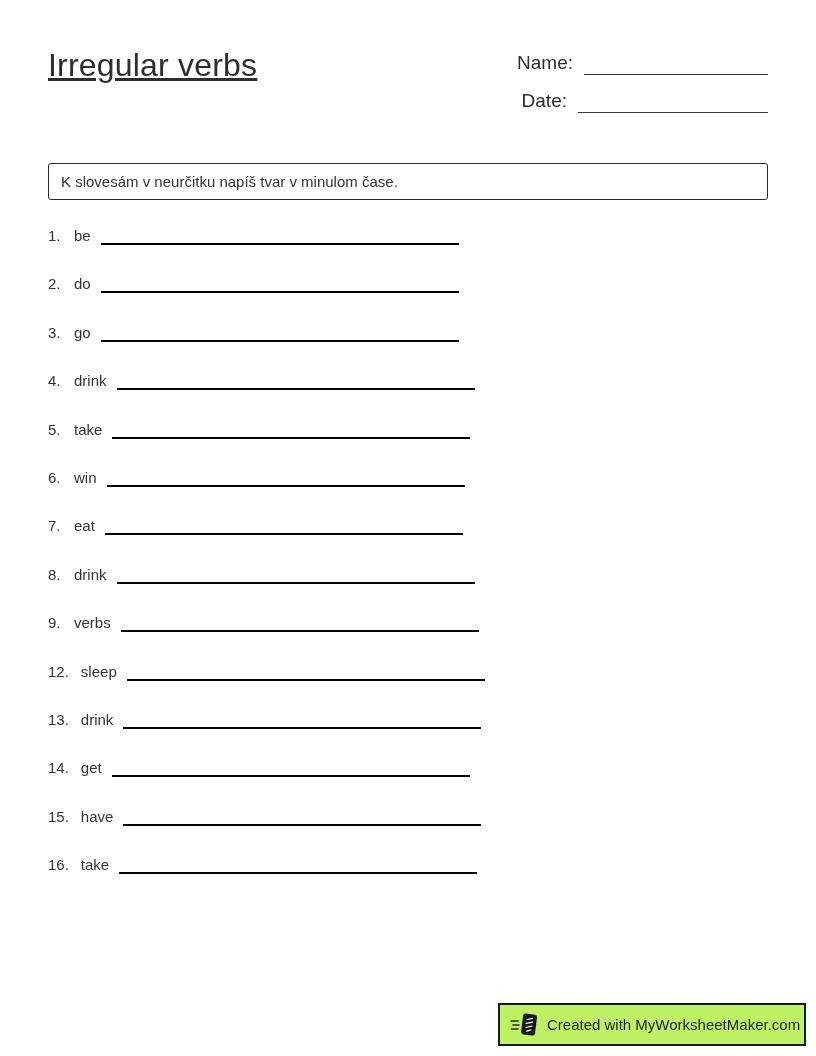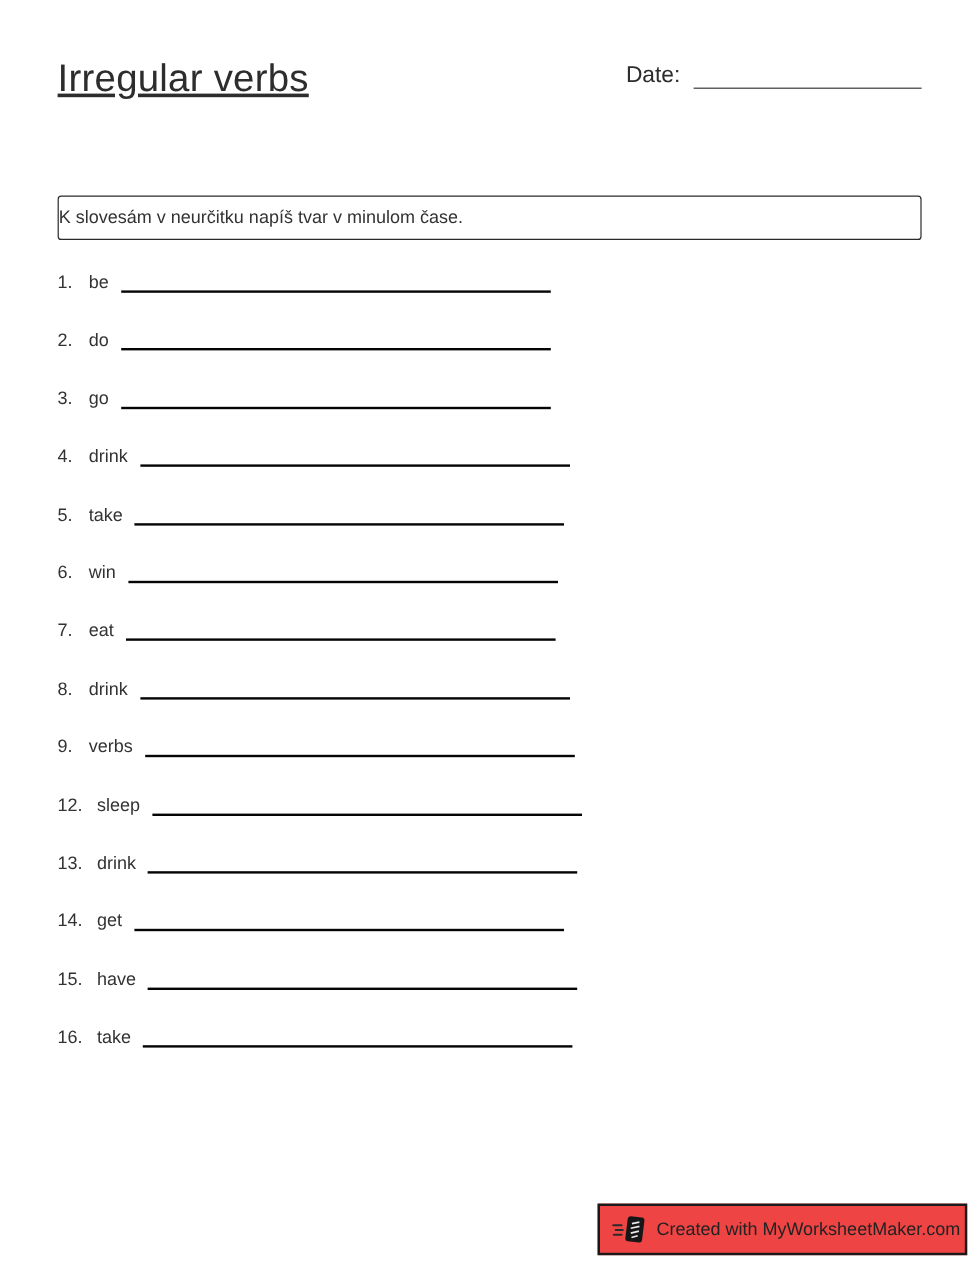--- a/index.html
+++ b/index.html
@@ -61,21 +61,21 @@
     position: absolute;
     left: 48px;
     top: 163px;
     width: 720px;
     height: 37px;
     box-sizing: border-box;
     border: 1.5px solid #2a2a2a;
     border-radius: 3px;
     display: flex;
     align-items: center;
-    padding-left: 0;
+    padding-left: 12px;
     font-size: 15px;
     color: #333333;
   }
   
   .questions {
     position: absolute;
     left: 48px;
     top: 200px;
     width: 720px;
   }
@@ -107,21 +107,21 @@
     position: absolute;
     left: 498px;
     top: 1003px;
     width: 308px;
     height: 43px;
     box-sizing: border-box;
     border: 2px solid #1a1a1a;
     display: flex;
     align-items: center;
     padding: 0 10px;
-    background: #ef4444;
+    background: #bef264;
   }
   .footer-logo {
     width: 30px;
     height: 28px;
     margin-right: 7px;
     flex: 0 0 auto;
   }
   .footer-text {
     font-size: 15px;
     color: #222222;
@@ -129,20 +129,24 @@
   }
 </style>
 </head>
 <body>
 
 <div class="page">
 
   <div class="title">Irregular verbs</div>
 
   <div class="name-date">
+    <div class="nd-row">
+      <span class="nd-label">Name:</span>
+      <span class="nd-line name"></span>
+    </div>
     <div class="nd-row">
       <span class="nd-label">Date:</span>
       <span class="nd-line date"></span>
     </div>
   </div>
 
   <div class="instruction-box">
     <span>K slovesám v neurčitku napíš tvar v minulom čase.</span>
   </div>
 

